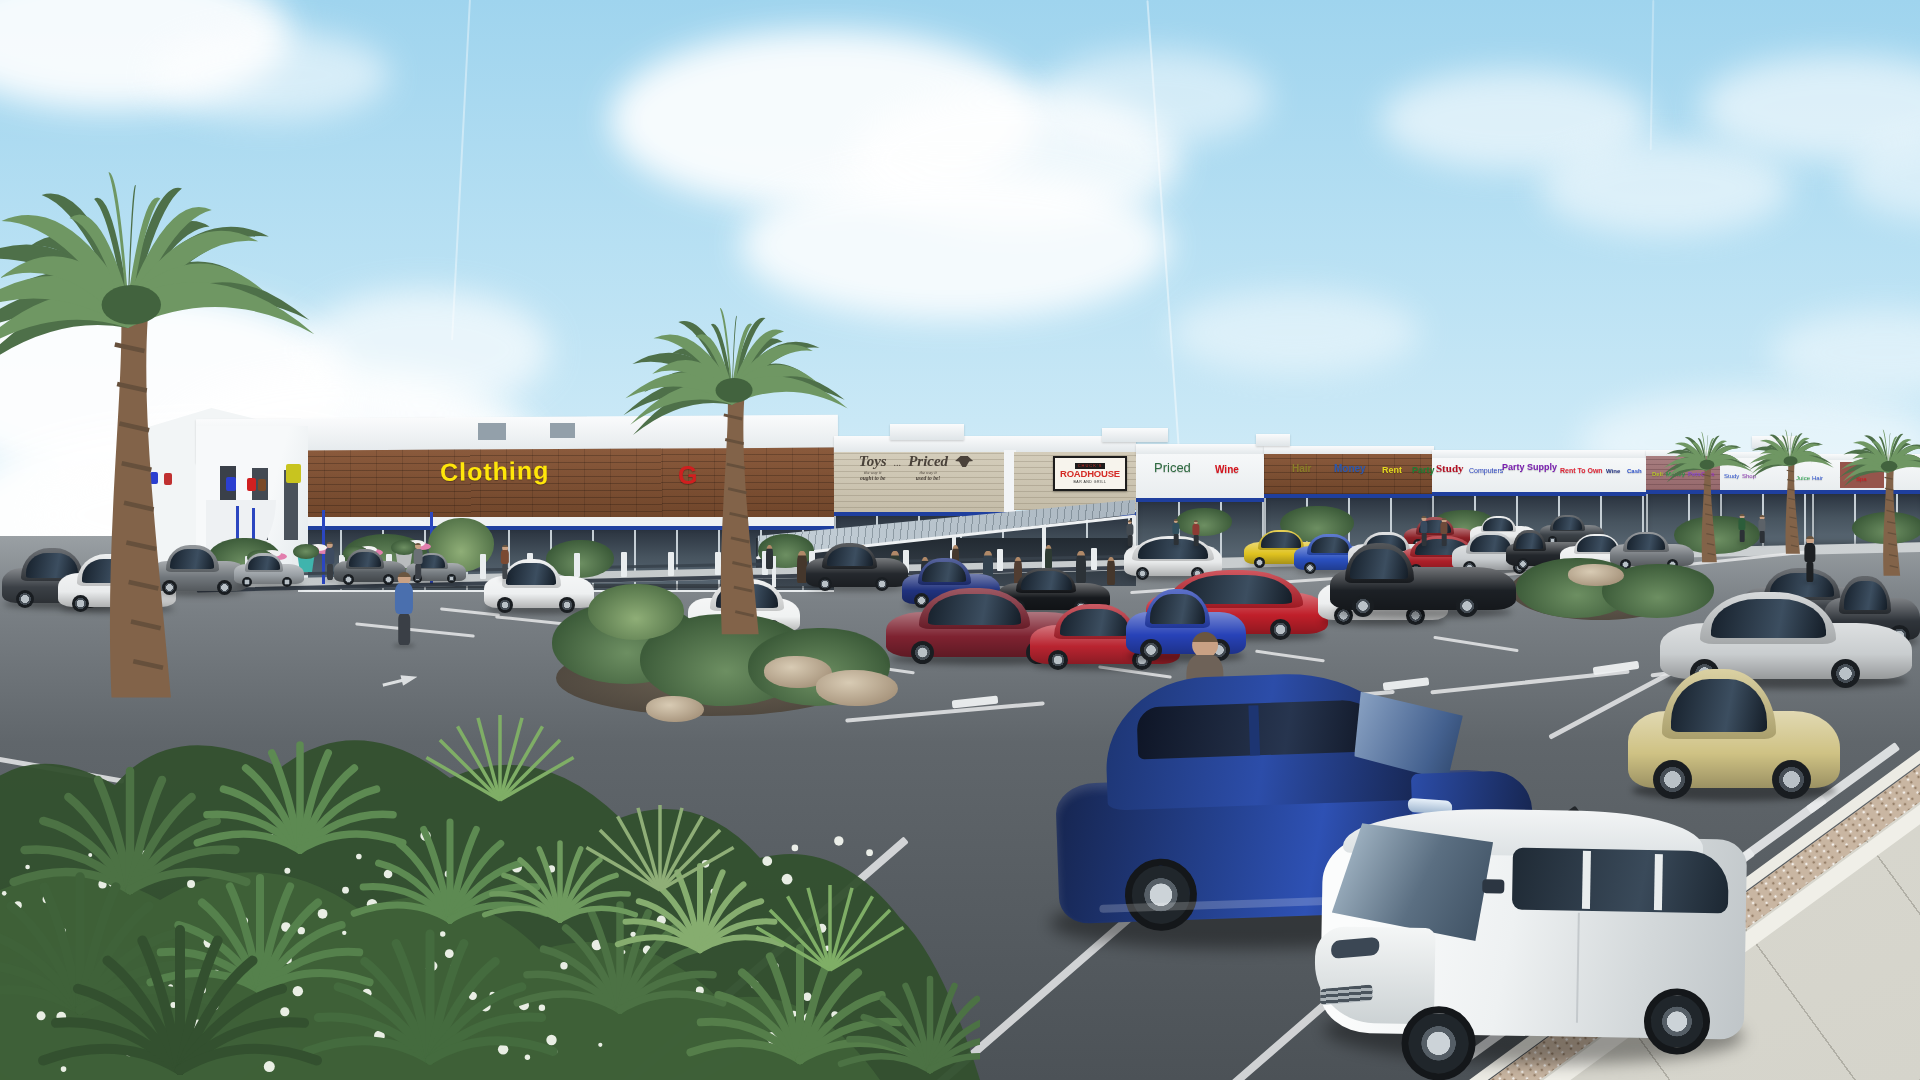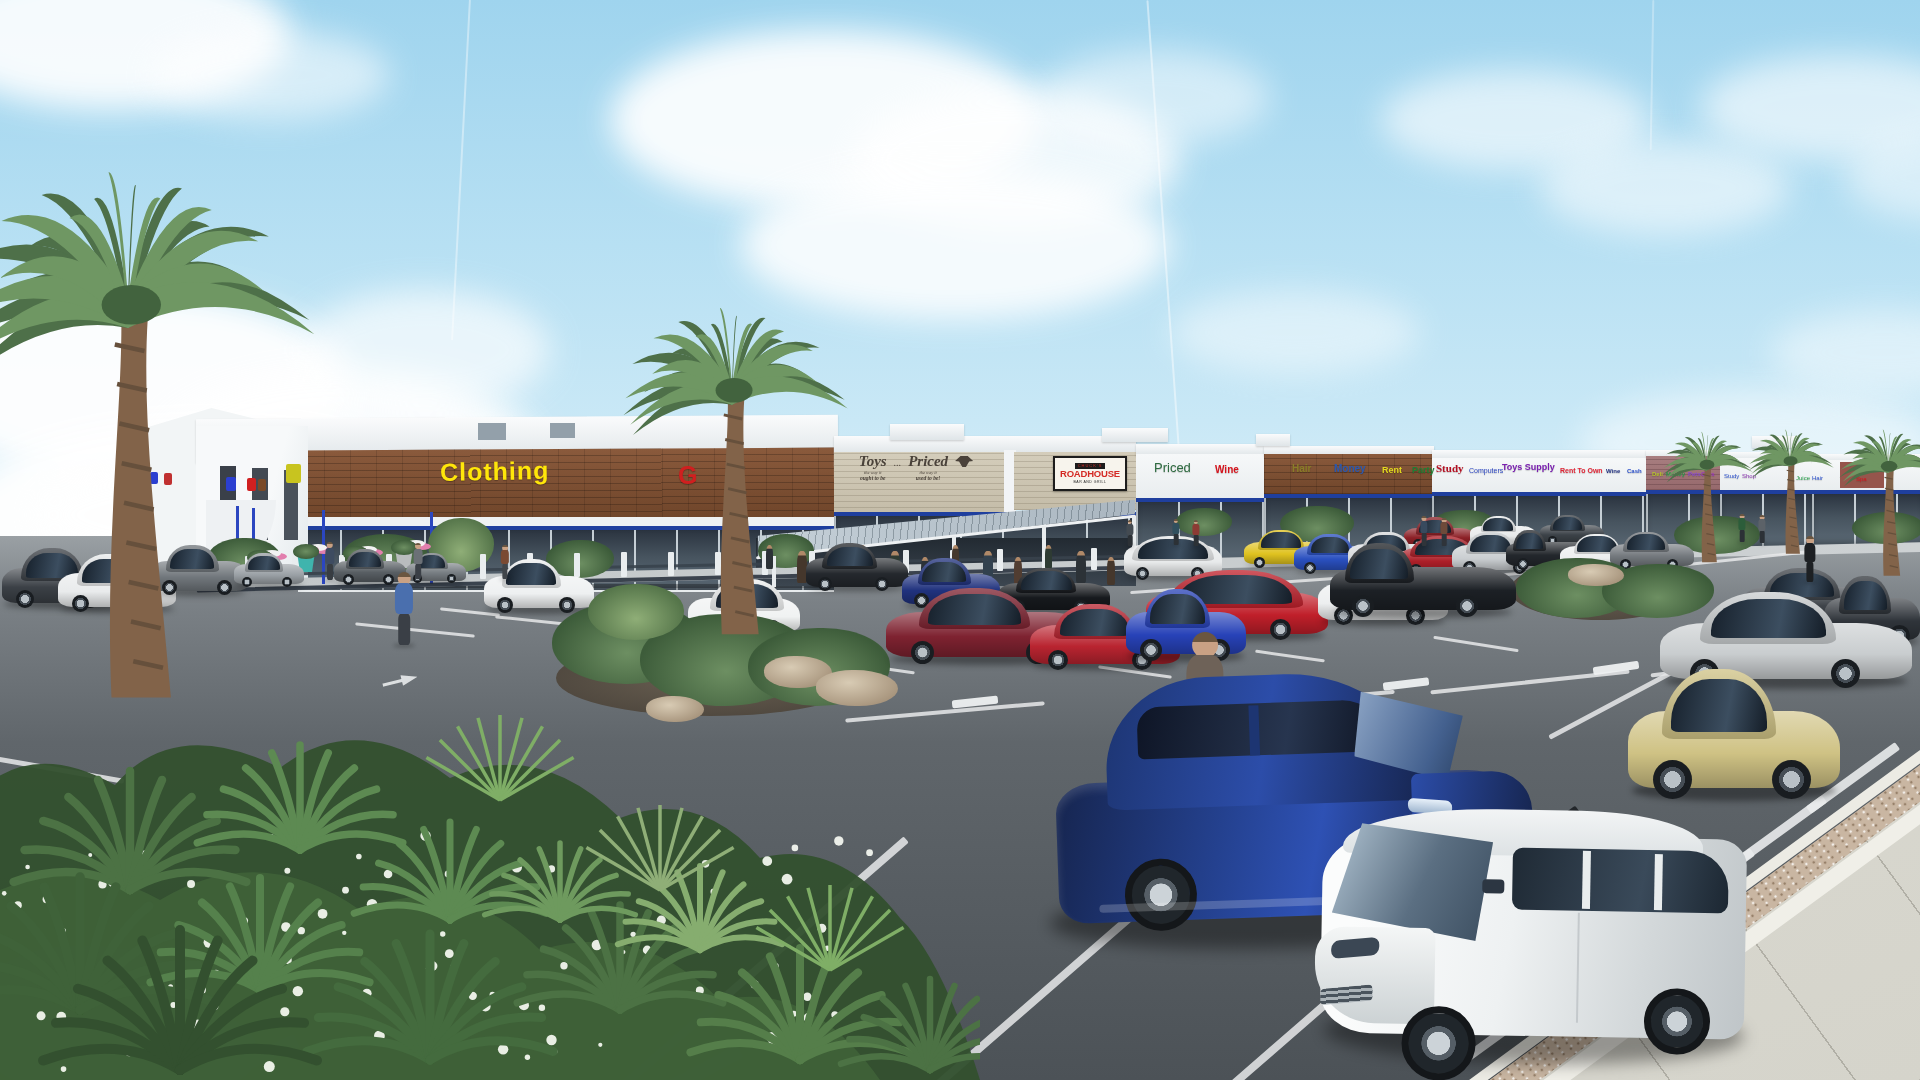--- a/index.html
+++ b/index.html
@@ -566,21 +566,21 @@
       <div class="arrowm" style="left: 598px; top: 669px; width: 36px; height: 13px; z-index: 5; transform: translate(-50%, -50%) rotate(-10deg);"></div>
       <div class="arrowm" style="left: 1612px; top: 589px; width: 36px; height: 13px; z-index: 5; transform: translate(-50%, -50%) rotate(-18deg);"></div>
       <div style="position: absolute; left: 1154px; top: 461px; font-size: 13px; color: rgb(46, 107, 64); z-index: 4; font-weight: normal; white-space: nowrap; line-height: 1; font-family: &quot;Liberation Sans&quot;, sans-serif; text-shadow: rgba(0, 0, 0, 0.2) 0px 1px 1px;">Priced</div>
       <div style="position: absolute; left: 1215px; top: 465px; font-size: 10px; color: rgb(214, 19, 28); z-index: 4; font-weight: bold; white-space: nowrap; line-height: 1; font-family: &quot;Liberation Sans&quot;, sans-serif; text-shadow: rgba(0, 0, 0, 0.2) 0px 1px 1px;">Wine</div>
       <div style="position: absolute; left: 1292px; top: 464px; font-size: 10px; color: rgb(138, 125, 40); z-index: 4; font-weight: bold; white-space: nowrap; line-height: 1; font-family: &quot;Liberation Sans&quot;, sans-serif; text-shadow: rgba(0, 0, 0, 0.2) 0px 1px 1px;">Hair</div>
       <div style="position: absolute; left: 1334px; top: 464px; font-size: 10px; color: rgb(43, 88, 176); z-index: 4; font-weight: bold; white-space: nowrap; line-height: 1; font-family: &quot;Liberation Sans&quot;, sans-serif; text-shadow: rgba(0, 0, 0, 0.2) 0px 1px 1px;">Money</div>
       <div style="position: absolute; left: 1382px; top: 466px; font-size: 9px; color: rgb(227, 218, 30); z-index: 4; font-weight: bold; white-space: nowrap; line-height: 1; font-family: &quot;Liberation Sans&quot;, sans-serif; text-shadow: rgba(0, 0, 0, 0.2) 0px 1px 1px;">Rent</div>
       <div style="position: absolute; left: 1412px; top: 466px; font-size: 9px; color: rgb(31, 127, 52); z-index: 4; font-weight: bold; white-space: nowrap; line-height: 1; font-family: &quot;Liberation Sans&quot;, sans-serif; text-shadow: rgba(0, 0, 0, 0.2) 0px 1px 1px;">Party</div>
       <div style="position: absolute; left: 1436px; top: 463px; font-size: 11px; color: rgb(179, 16, 34); z-index: 4; font-weight: bold; white-space: nowrap; line-height: 1; font-family: &quot;Liberation Serif&quot;, serif; text-shadow: rgba(0, 0, 0, 0.2) 0px 1px 1px;">Study</div>
       <div style="position: absolute; left: 1469px; top: 467px; font-size: 7px; color: rgb(43, 70, 192); z-index: 4; font-weight: normal; white-space: nowrap; line-height: 1; font-family: &quot;Liberation Sans&quot;, sans-serif; text-shadow: rgba(0, 0, 0, 0.2) 0px 1px 1px;">Computers</div>
-      <div style="position: absolute; left: 1502px; top: 463px; font-size: 9px; color: rgb(122, 31, 176); z-index: 4; font-weight: bold; white-space: nowrap; line-height: 1; font-family: &quot;Liberation Sans&quot;, sans-serif; text-shadow: rgba(0, 0, 0, 0.2) 0px 1px 1px;">Toys Supply</div>
+      <div style="position: absolute; left: 1502px; top: 463px; font-size: 9px; color: rgb(122, 31, 176); z-index: 4; font-weight: bold; white-space: nowrap; line-height: 1; font-family: &quot;Liberation Sans&quot;, sans-serif; text-shadow: rgba(0, 0, 0, 0.2) 0px 1px 1px;">Party Supply</div>
       <div style="position: absolute; left: 1560px; top: 467px; font-size: 7px; color: rgb(224, 37, 53); z-index: 4; font-weight: bold; white-space: nowrap; line-height: 1; font-family: &quot;Liberation Sans&quot;, sans-serif; text-shadow: rgba(0, 0, 0, 0.2) 0px 1px 1px;">Rent To Own</div>
       <div style="position: absolute; left: 1606px; top: 468px; font-size: 6px; color: rgb(32, 48, 127); z-index: 4; font-weight: bold; white-space: nowrap; line-height: 1; font-family: &quot;Liberation Sans&quot;, sans-serif; text-shadow: rgba(0, 0, 0, 0.2) 0px 1px 1px;">Wine</div>
       <div style="position: absolute; left: 1627px; top: 468px; font-size: 6px; color: rgb(43, 80, 204); z-index: 4; font-weight: bold; white-space: nowrap; line-height: 1; font-family: &quot;Liberation Sans&quot;, sans-serif; text-shadow: rgba(0, 0, 0, 0.2) 0px 1px 1px;">Cash</div>
       <div style="position: absolute; left: 1652px; top: 471px; font-size: 6px; color: rgb(181, 196, 42); z-index: 4; font-weight: bold; white-space: nowrap; line-height: 1; font-family: &quot;Liberation Sans&quot;, sans-serif; text-shadow: rgba(0, 0, 0, 0.2) 0px 1px 1px;">Deli</div>
       <div style="position: absolute; left: 1666px; top: 471px; font-size: 6px; color: rgb(39, 160, 74); z-index: 4; font-weight: bold; white-space: nowrap; line-height: 1; font-family: &quot;Liberation Sans&quot;, sans-serif; text-shadow: rgba(0, 0, 0, 0.2) 0px 1px 1px;">Money</div>
       <div style="position: absolute; left: 1688px; top: 471px; font-size: 6px; color: rgb(138, 75, 208); z-index: 4; font-weight: bold; white-space: nowrap; line-height: 1; font-family: &quot;Liberation Sans&quot;, sans-serif; text-shadow: rgba(0, 0, 0, 0.2) 0px 1px 1px;">Pets</div>
       <div style="position: absolute; left: 1701px; top: 471px; font-size: 6px; color: rgb(154, 53, 192); z-index: 4; font-weight: bold; white-space: nowrap; line-height: 1; font-family: &quot;Liberation Sans&quot;, sans-serif; text-shadow: rgba(0, 0, 0, 0.2) 0px 1px 1px;">Gifts</div>
       <div style="position: absolute; left: 1724px; top: 473px; font-size: 6px; color: rgb(43, 80, 204); z-index: 4; font-weight: normal; white-space: nowrap; line-height: 1; font-family: &quot;Liberation Sans&quot;, sans-serif; text-shadow: rgba(0, 0, 0, 0.2) 0px 1px 1px;">Study</div>
       <div style="position: absolute; left: 1742px; top: 473px; font-size: 6px; color: rgb(138, 53, 176); z-index: 4; font-weight: normal; white-space: nowrap; line-height: 1; font-family: &quot;Liberation Sans&quot;, sans-serif; text-shadow: rgba(0, 0, 0, 0.2) 0px 1px 1px;">Shop</div>
       <div style="position: absolute; left: 1796px; top: 475px; font-size: 6px; color: rgb(39, 160, 74); z-index: 4; font-weight: normal; white-space: nowrap; line-height: 1; font-family: &quot;Liberation Sans&quot;, sans-serif; text-shadow: rgba(0, 0, 0, 0.2) 0px 1px 1px;">Juice</div>

